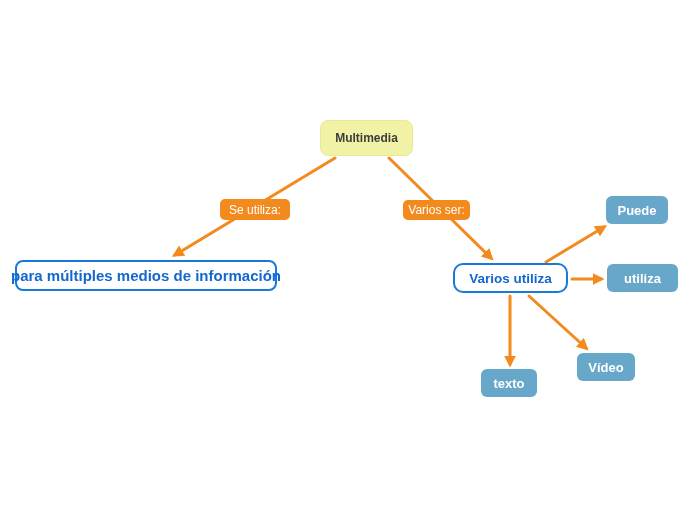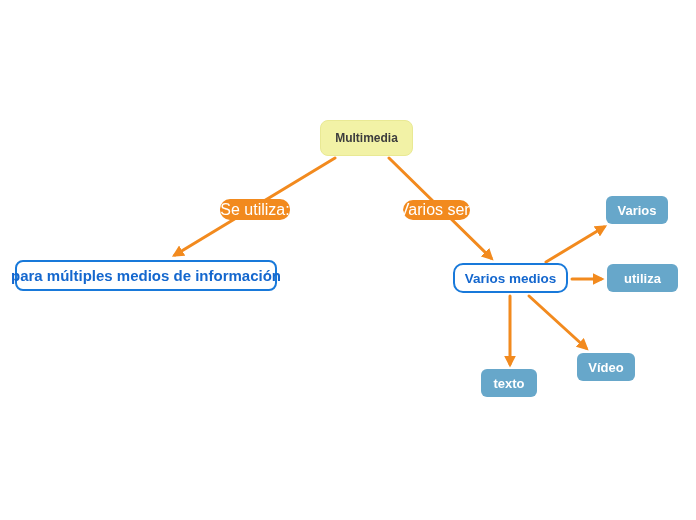--- a/index.html
+++ b/index.html
@@ -33,23 +33,23 @@
     width: 93px; height: 36px;
     background: #F2F2A6;
     border: 1px solid #E9E994;
     border-radius: 8px;
     color: #3D3D3D;
     font-size: 12px;
     font-weight: 600;
   }
   .edge-label {
     background: #F28A1E;
-    border-radius: 10px;
+    border-radius: 5px;
     color: #ffffff;
-    font-size: 16px;
+    font-size: 12px;
     font-weight: 400;
     z-index: 3;
   }
   .edge-label-left  { left: 220px; top: 199px; width: 70px; height: 21px; }
   .edge-label-right { left: 403px; top: 200px; width: 67px; height: 20px; }
   .node-outline {
     background: #ffffff;
     border: 2px solid #1879DA;
     color: #1467CE;
     font-weight: bold;
@@ -91,23 +91,23 @@
   </svg>
 
   <div class="node node-root">Multimedia</div>
 
   <div class="node edge-label edge-label-left">Se utiliza:</div>
 
   <div class="node edge-label edge-label-right">Varios ser:</div>
 
   <div class="node node-outline node-para">para múltiples medios de información</div>
 
-  <div class="node node-outline node-varios">Varios medios</div>
+  <div class="node node-outline node-varios">Varios utiliza</div>
 
-  <div class="node node-media node-audio">Varios</div>
+  <div class="node node-media node-audio">Puede</div>
 
   <div class="node node-media node-imagen">utiliza</div>
 
   <div class="node node-media node-texto">texto</div>
 
   <div class="node node-media node-video">Vídeo</div>
 
 </div>
 
 </body></html>

